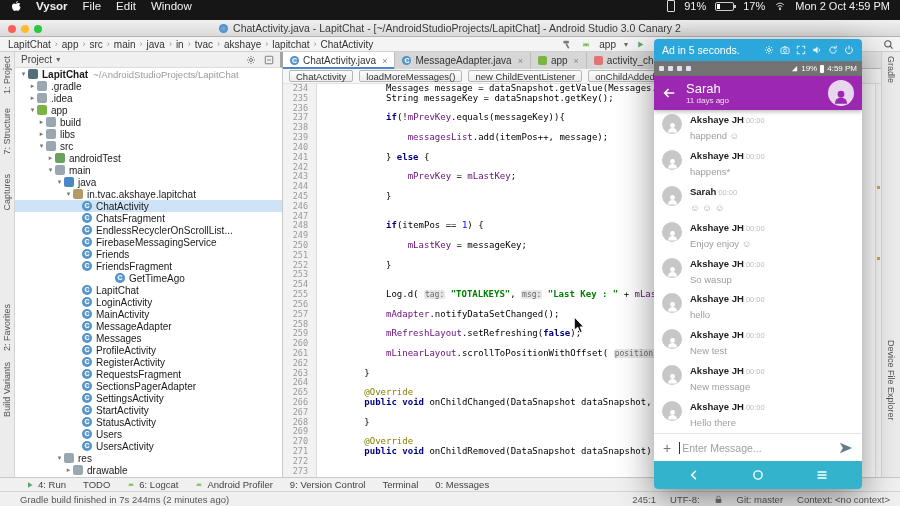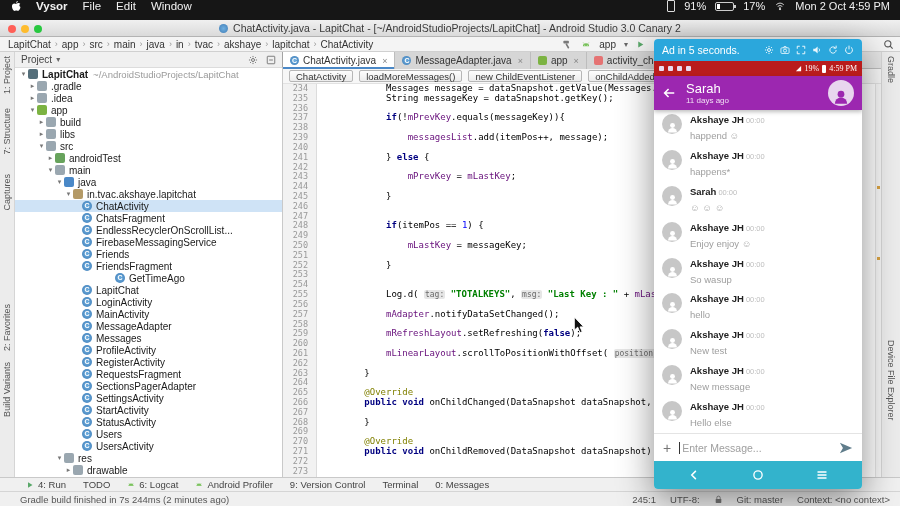--- a/index.html
+++ b/index.html
@@ -38,21 +38,21 @@
   .caret{font-size:8px;color:#666}
   #navsearch{position:absolute;right:6px;top:2px;width:11px;height:11px;color:#555}
 
   
   #leftstrip{position:absolute;left:0;top:52px;width:15px;bottom:29px;background:#ECECEC;border-right:1px solid #D5D5D5}
   #rightstrip{position:absolute;right:0;top:52px;width:19px;bottom:29px;background:#ECECEC;border-left:1px solid #D5D5D5}
   .vlabel{position:absolute;left:2px;writing-mode:vertical-rl;transform:rotate(180deg);font-size:9px;color:#555;white-space:nowrap}
   .vlabel-r{position:absolute;left:4px;writing-mode:vertical-rl;font-size:9px;color:#555;white-space:nowrap}
 
   
-  #projheader{position:absolute;left:15px;top:52px;width:268px;height:16px;background:#F0F0F0;border-bottom:1px solid #DCDCDC;border-right:1px solid #a3a3a3;display:flex;align-items:center;font-size:10px;color:#444;padding:0 6px;gap:4px}
+  #projheader{position:absolute;left:15px;top:52px;width:268px;height:16px;background:#F0F0F0;border-bottom:1px solid #DCDCDC;border-right:3px solid #a3a3a3;display:flex;align-items:center;font-size:10px;color:#444;padding:0 6px;gap:4px}
   #projheader .hic{width:10px;height:10px;color:#777;margin-left:auto}
   #projheader .hic2{width:10px;height:10px;color:#777;margin-left:4px}
   #tree{position:absolute;left:15px;top:68px;width:268px;bottom:29px;background:#FFF;border-right:1px solid #C9C9C9;overflow:hidden;font-size:10px;color:#1a1a1a}
   .trow{height:12px;display:flex;align-items:center;white-space:nowrap}
   .trow.sel{background:#CFE3F6}
   .arr{width:9px;font-size:7px;color:#777;text-align:center;flex:none}
   .ticon{width:10px;height:10px;flex:none;margin-right:4px;border-radius:2px;font-size:7px;line-height:10px;text-align:center;color:#fff;font-weight:bold}
   .i-folder{background:#9AA7B0}
   .i-test{background:#67A35C}
   .i-src{background:#4A88C7}
@@ -611,21 +611,21 @@
           </svg>
         </span>
       <span class="ic">
           <svg viewBox="0 0 16 16" fill="none" stroke="currentColor" stroke-width="1.6">
             <path d="M5 3.5a5.5 5.5 0 1 0 6 0"></path>
             <path d="M8 1v6"></path>
           </svg>
         </span>
     </span>
   </div>
-  <div class="p-status" style="background: #b91c1c; font-family: Liberation Serif, serif;">
+  <div class="p-status" style="background: #737373;">
     <span class="sqi"></span>
     <span class="sqi"></span>
     <span class="sqi"></span>
     <span class="sqi"></span>
     <span class="right">
       <span class="sig ic">
           <svg viewBox="0 0 16 16" fill="currentColor">
             <path d="M2 14h12V2z"></path>
           </svg>
         </span>
@@ -771,21 +771,21 @@
           <span class="ic">
             <svg viewBox="0 0 16 16" fill="currentColor">
               <circle cx="8" cy="5.5" r="3"></circle>
               <path d="M2.5 14a5.5 5.5 0 0 1 11 0z"></path>
             </svg>
           </span>
         </span>
         <span class="m-body"><span class="m-top">
             <span class="m-name">Akshaye JH</span>
             <span class="m-time">00:00</span>
-          </span><span class="m-text">Hello else</span></span>
+          </span><span class="m-text">Hello there</span></span>
       </div>
     </div>
   <div class="p-input">
     <span class="p-plus">+</span>
     <span class="p-field">
       <span class="tcaret"></span>
       <span>Enter Message...</span>
     </span>
     <span class="p-send ic">
         <svg viewBox="0 0 16 16" fill="currentColor">

